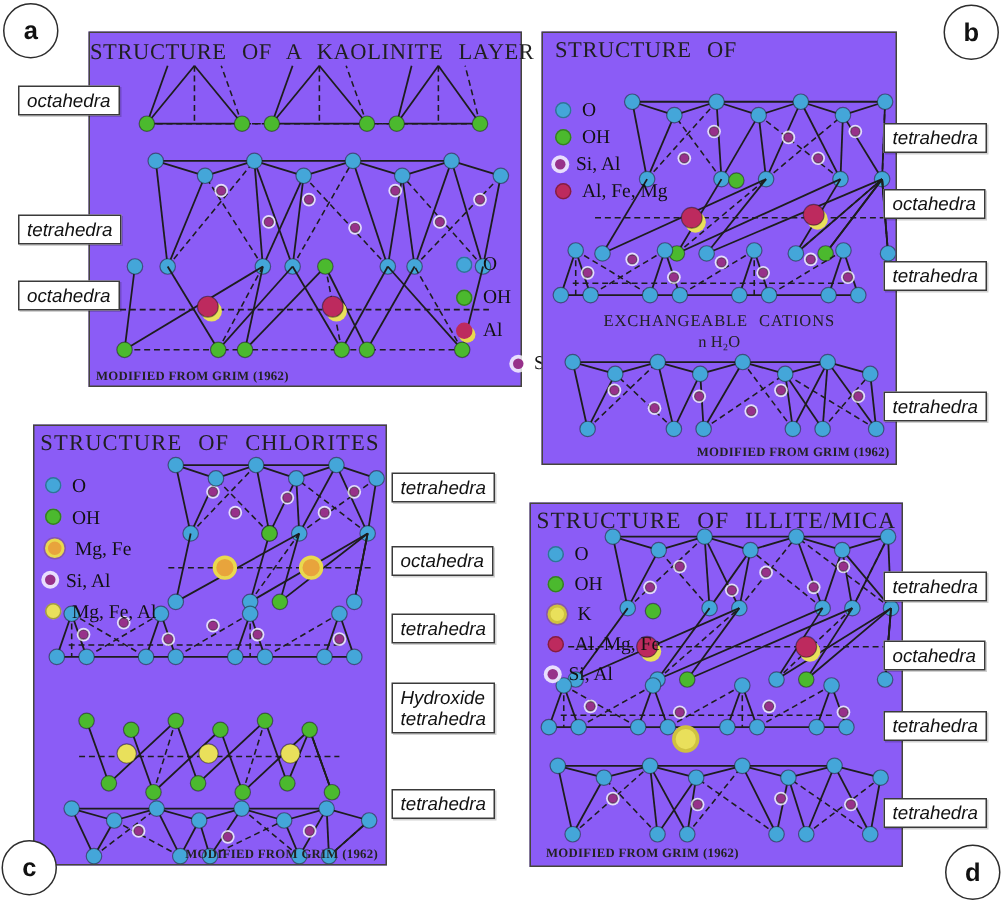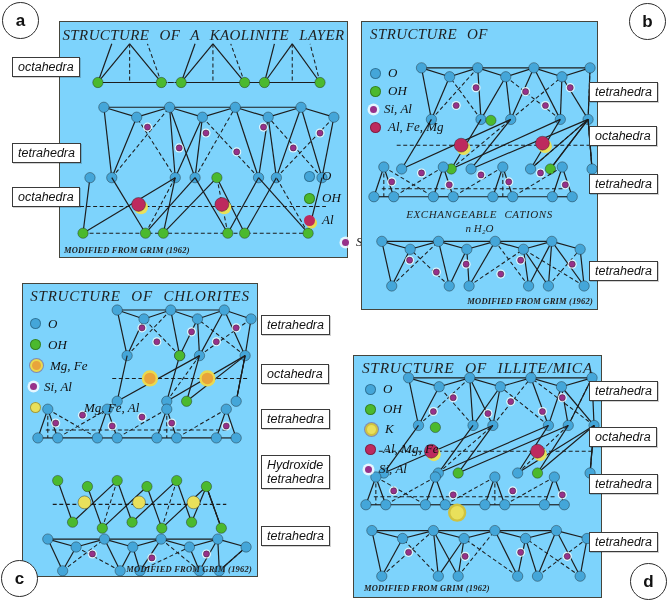--- a/index.html
+++ b/index.html
@@ -1,21 +1,21 @@
 <!DOCTYPE html>
 <html><head>
 <meta charset="utf-8">
 <style>
   html,body{margin:0;padding:0;background:#fff;}
   .fig{position:relative;width:670px;height:604px;background:#ffffff;font-family:"Liberation Sans",sans-serif;overflow:hidden;}
-  .panel{position:absolute;background:#7dd3fc;border:1.6px solid #45453c;box-sizing:border-box;font-style:italic;}
+  .panel{position:absolute;background:#8b5cf6;border:1.6px solid #45453c;box-sizing:border-box;}
   #pa{left:59px;top:21px;width:289px;height:237px;}
   #pb{left:361px;top:21px;width:237px;height:289px;}
   #pc{left:22px;top:283px;width:236px;height:294px;}
-  #pd{left:353px;top:355px;width:249px;height:243px;}
+  #pd{left:353px;top:335px;width:249px;height:243px;}
   .panel svg{position:absolute;left:0;top:0;width:100%;height:100%;}
   .sld{stroke:#1d1d1d;stroke-width:1.2;fill:none;}
   .dsh{stroke:#1d1d1d;stroke-width:1.05;fill:none;stroke-dasharray:4 2.6;}
   .title{position:absolute;font-family:"Liberation Serif",serif;color:#1f1f1f;font-size:15px;letter-spacing:.4px;word-spacing:6px;white-space:nowrap;}
   .ta{left:0;right:0;top:5px;text-align:center;}
   .tb1{left:8px;top:4px;}
   .tb2{right:5px;top:22px;}
   .tc{left:0;right:0;top:4px;text-align:center;letter-spacing:.8px;}
   .td{left:0;right:0;top:3px;text-align:center;letter-spacing:.7px;font-size:15.5px;}
   .credit{position:absolute;font-family:"Liberation Serif",serif;font-weight:bold;font-size:8.5px;color:#222;letter-spacing:.2px;white-space:nowrap;}
@@ -569,21 +569,21 @@
           <span class="llab">OH</span>
         </div>
         <div class="lrow" style="height: 21px;">
           <span class="ldot" style="height: 13px; width: 13px; background: rgb(232, 164, 60); border: 2.5px solid rgb(233, 217, 78); box-shadow: rgba(130, 80, 120, 0.55) 0px 0px 0px 1px;"></span>
           <span class="llab">Mg, Fe</span>
         </div>
         <div class="lrow" style="height: 21px;">
           <span class="ldot" style="height: 7px; width: 7px; background: rgb(151, 49, 138); box-shadow: rgba(255, 255, 255, 0.8) 0px 0px 0px 2.5px;"></span>
           <span class="llab">Si, Al</span>
         </div>
-        <div class="lrow" style="height: 21px; gap: 36px;">
+        <div class="lrow" style="height: 21px;">
           <span class="ldot" style="height: 11px; width: 11px; background: rgb(233, 224, 91); box-shadow: rgba(0, 0, 0, 0.3) 0px 0px 0px 1px inset;"></span>
           <span class="llab">Mg, Fe, Al</span>
         </div>
       </div>
     <div class="credit cc">MODIFIED FROM GRIM (1962)</div>
   </div>
 
   <div class="panel" id="pd">
     <svg id="svd" viewBox="0 0 249 243">
         <line x1="55" y1="22" x2="85.83333333333333" y2="31" class="sld"></line>

